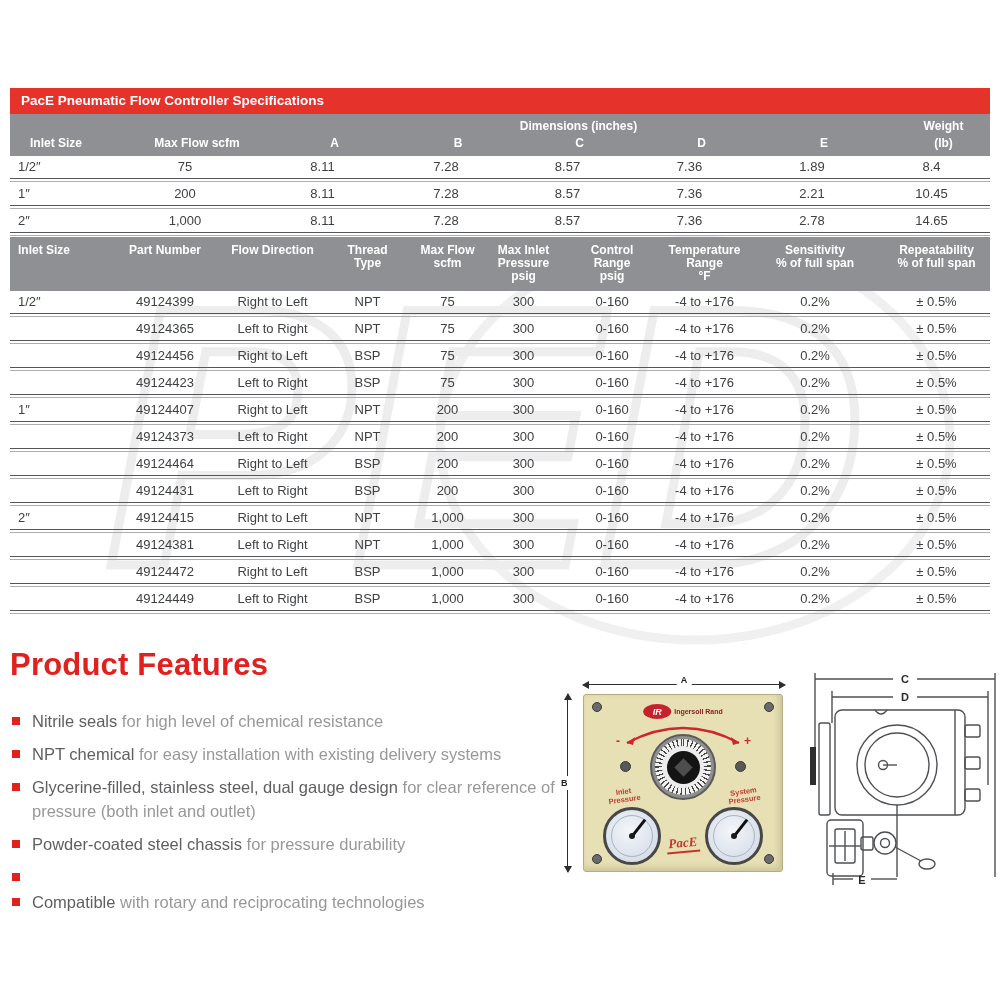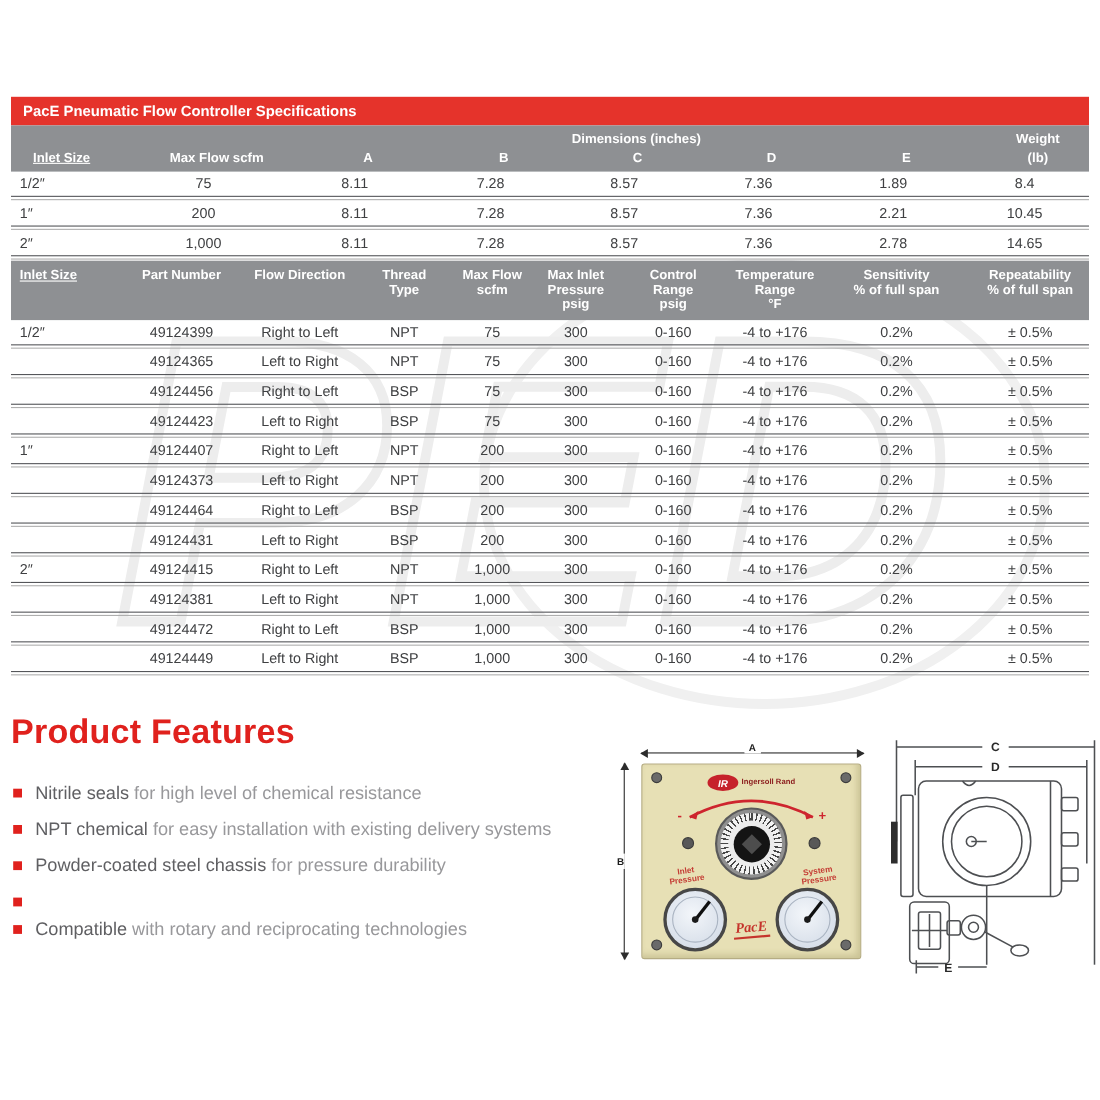--- a/index.html
+++ b/index.html
@@ -15,21 +15,21 @@
   
   .title-bar { width:980px; background:#e5332b; color:#ffffff; font-weight:bold; font-size:13.5px; padding:5px 0 5px 11px; line-height:16px; }
 
   
   .ghead { background:#8e9093; color:#ffffff; font-weight:bold; width:980px;padding-left:12px; }
   .grid { display:grid; }
   .t1-top  { grid-template-columns:250px 613px 117px; padding-top:6px; }
   .t1-cols { grid-template-columns:100px 150px 125px 122px 121px 123px 122px 117px; }
   .t2-cols { grid-template-columns:100px 110px 105px 85px 75px 77px 100px 85px 136px 107px; }
   .hcell { font-size:12px; text-align:center; line-height:13px; white-space:pre-line; }
-  .hcell.left { text-align:left; padding-left:8px;text-decoration:underline; }
+  .hcell.left { text-align:left; padding-left:8px; }
   .t1-head-bottom { padding:4px 0 6px 0; }
   .t2-head { padding:7px 0 8px 0; align-items:start; }
 
   
   .rows { width:980px; }
   .trow { display:grid; align-items:center; padding:3px 0 4px 0; border-bottom:1.5px solid #55565a; position:relative; margin-bottom:4px; }
   .trow::after { content:""; position:absolute; left:0; right:0; bottom:-4px; border-top:1px solid #aeaeae; }
   .dcell { font-size:13px; color:#3f4042; text-align:center; line-height:15px; }
   .dcell.left { text-align:left; padding-left:8px; }
 
@@ -345,20 +345,24 @@
           <div class="feature">
             <span class="bullet"></span>
             <span class="ftext"><b class="fbold">Nitrile seals</b><span> for high level of chemical resistance</span></span>
           </div>
 
           <div class="feature">
             <span class="bullet"></span>
             <span class="ftext"><b class="fbold">NPT chemical</b><span> for easy installation with existing delivery systems</span></span>
           </div>
 
+          <div class="feature">
+            <span class="bullet"></span>
+            <span class="ftext"><b class="fbold">Glycerine-filled, stainless steel, dual gauge design</b><span> for clear reference of pressure (both inlet and outlet)</span></span>
+          </div>
 
           <div class="feature">
             <span class="bullet"></span>
             <span class="ftext"><b class="fbold">Powder-coated steel chassis</b><span> for pressure durability</span></span>
           </div>
 
           <div class="feature">
             <span class="bullet"></span>
           </div>
 

